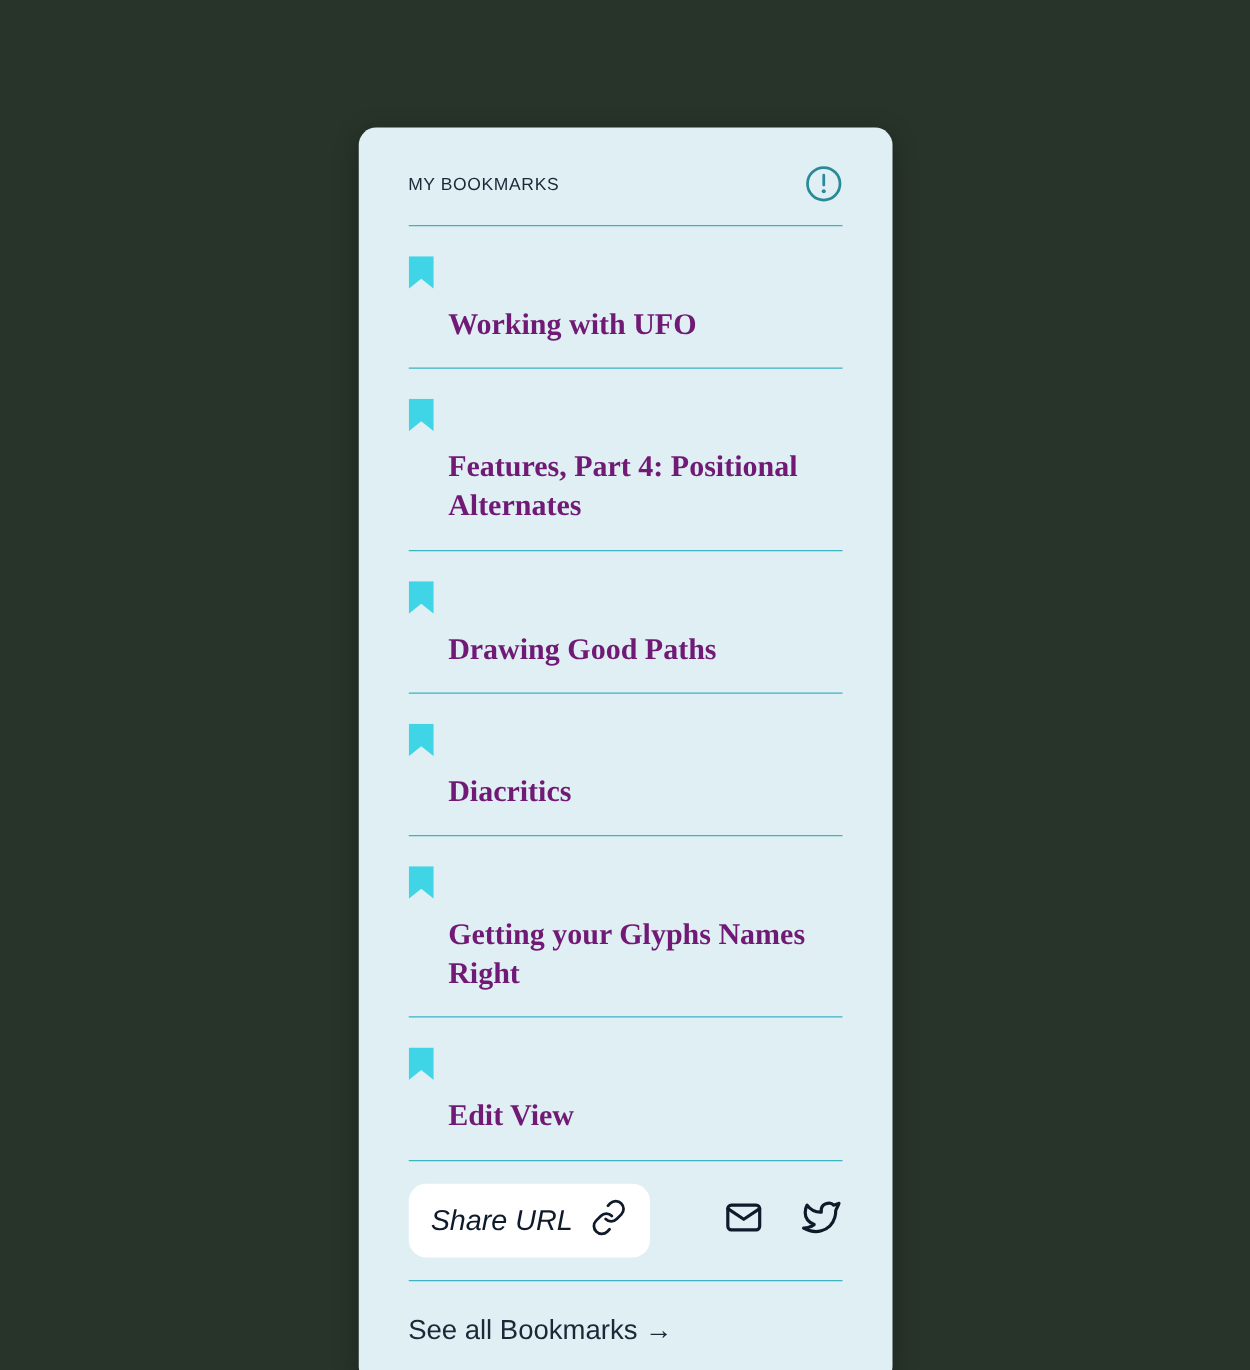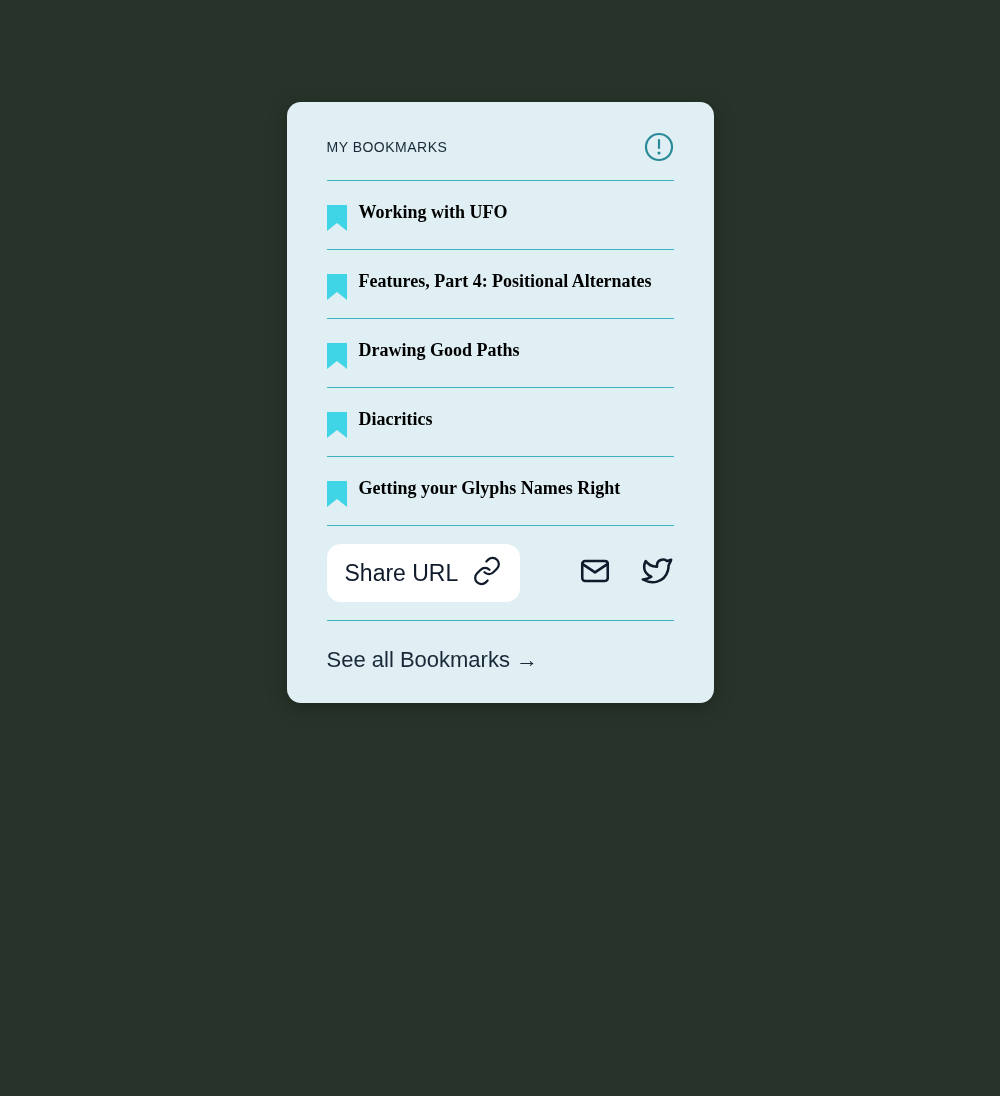--- a/index.html
+++ b/index.html
@@ -55,31 +55,33 @@
     }
     .bookmark-icon {
       width: 20px;
       height: 26px;
       flex-shrink: 0;
       margin-right: 12px;
       margin-top: 4px;
     }
     .bookmark-title {
       font-family: Georgia, 'Times New Roman', serif;
-      font-size: 18px;
+      font-size: 24px;
       font-weight: bold;
-      color: #000000;
+      color: #701a75;
       line-height: 1.3;
+      margin-top: 44px;
     }
     .share-row {
       display: flex;
       align-items: center;
       padding: 18px 0 18px 0;
       border-bottom: 1.5px solid #3db3c4;
       gap: 28px;
+      font-style: italic;
     }
     .share-button {
       display: flex;
       align-items: center;
       background-color: #ffffff;
       border-radius: 14px;
       padding: 12px 18px;
       cursor: pointer;
       gap: 14px;
     }
@@ -162,20 +164,28 @@
 
   <div class="bookmark-item">
     <span class="bookmark-icon">
       <svg width="20" height="26" viewBox="0 0 20 26" fill="#40d5e6">
           <path d="M0 0 H20 V26 L10 18 L0 26 Z"></path>
         </svg>
     </span>
     <span class="bookmark-title">Getting your Glyphs Names Right</span>
   </div>
 
+  <div class="bookmark-item">
+    <span class="bookmark-icon">
+      <svg width="20" height="26" viewBox="0 0 20 26" fill="#40d5e6">
+          <path d="M0 0 H20 V26 L10 18 L0 26 Z"></path>
+        </svg>
+    </span>
+    <span class="bookmark-title">Edit View</span>
+  </div>
 
   <div class="share-row">
     <div class="share-button">
       <span class="share-button-label">Share URL</span>
       <span>
         <svg width="30" height="30" viewBox="0 0 24 24" fill="none" stroke="#0f1a2a" stroke-width="1.8" stroke-linecap="round" stroke-linejoin="round">
           <path d="M10 13a5 5 0 0 0 7.07 0l3-3a5 5 0 0 0-7.07-7.07l-1.5 1.5"></path>
           <path d="M14 11a5 5 0 0 0-7.07 0l-3 3a5 5 0 0 0 7.07 7.07l1.5-1.5"></path>
         </svg>
       </span>

